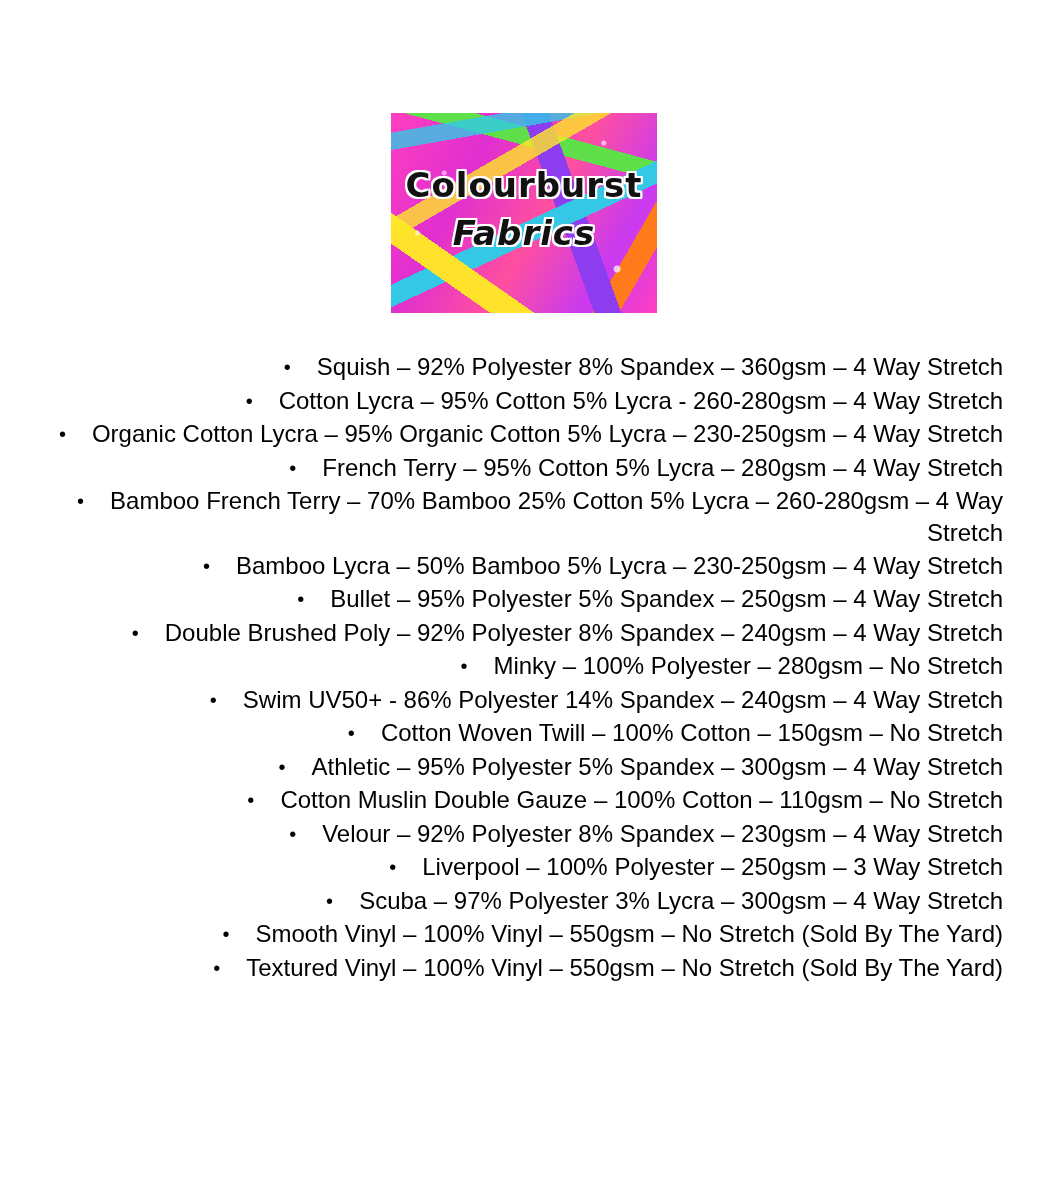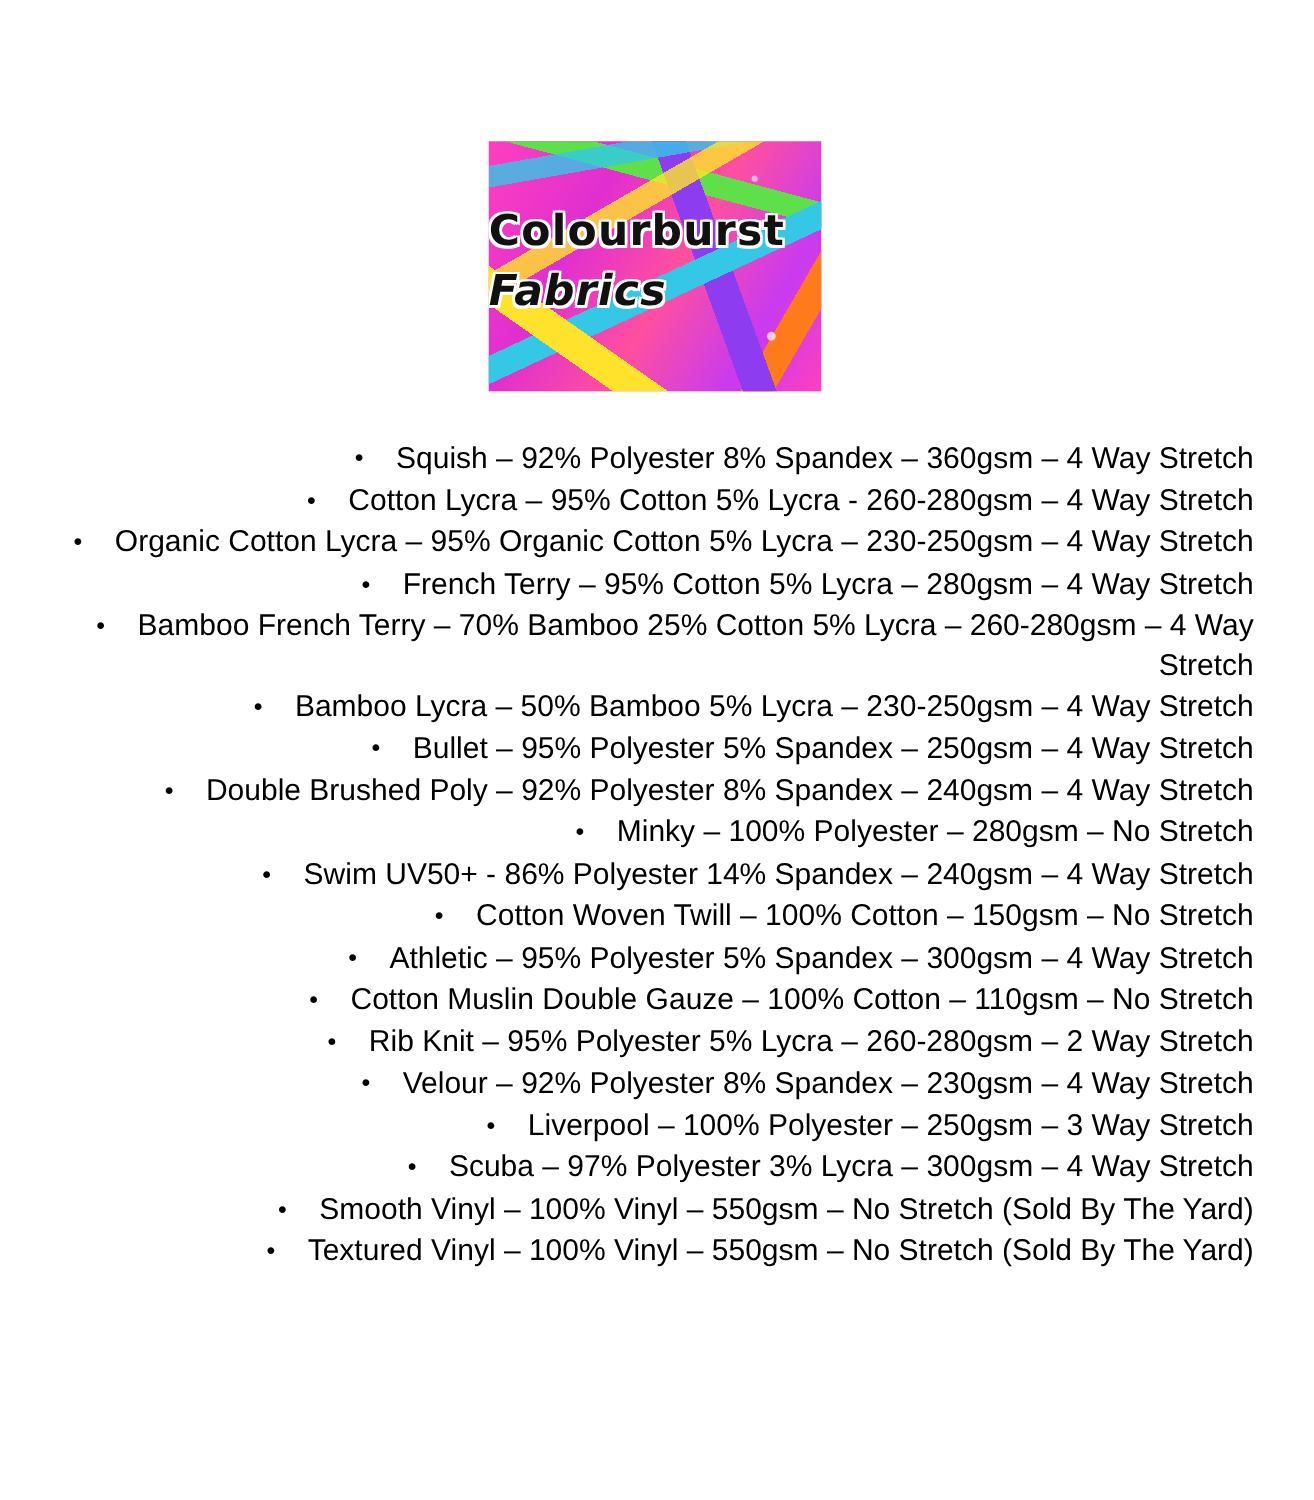--- a/index.html
+++ b/index.html
@@ -39,21 +39,21 @@
         radial-gradient(circle at 80% 15%, rgba(255,255,255,0.6) 0 2px, transparent 3px),
         radial-gradient(circle at 85% 78%, rgba(255,255,255,0.7) 0 3px, transparent 4px),
         radial-gradient(circle at 10% 60%, rgba(255,255,255,0.6) 0 2px, transparent 3px),
         linear-gradient(150deg, transparent 0 30%, rgba(255,230,40,0.8) 30% 36%, transparent 36% 100%),
         linear-gradient(-10deg, transparent 0 85%, rgba(50,200,230,0.8) 85% 92%, transparent 92% 100%);
     }
     .logo-text {
       position: absolute;
       left: 0;
       right: 0;
-      text-align: left;
+      text-align: center;
       font-family: "DejaVu Sans", sans-serif;
       font-weight: bold;
       color: #111111;
       font-size: 34px;
       letter-spacing: 1px;
       text-shadow:
         -2px -2px 0 #fff, 2px -2px 0 #fff, -2px 2px 0 #fff, 2px 2px 0 #fff,
         0 -2px 0 #fff, 0 2px 0 #fff, -2px 0 0 #fff, 2px 0 0 #fff;
     }
     .logo-line1 { top: 52px; }
@@ -97,19 +97,18 @@
   <li class="fabric-item"><span class="bullet">•</span><span>French Terry – 95% Cotton 5% Lycra – 280gsm – 4 Way Stretch</span></li>
   <li class="fabric-item"><span class="bullet">•</span><span>Bamboo French Terry – 70% Bamboo 25% Cotton 5% Lycra – 260-280gsm – 4 Way Stretch</span></li>
   <li class="fabric-item"><span class="bullet">•</span><span>Bamboo Lycra – 50% Bamboo 5% Lycra – 230-250gsm – 4 Way Stretch</span></li>
   <li class="fabric-item"><span class="bullet">•</span><span>Bullet – 95% Polyester 5% Spandex – 250gsm – 4 Way Stretch</span></li>
   <li class="fabric-item"><span class="bullet">•</span><span>Double Brushed Poly – 92% Polyester 8% Spandex – 240gsm – 4 Way Stretch</span></li>
   <li class="fabric-item"><span class="bullet">•</span><span>Minky – 100% Polyester – 280gsm – No Stretch</span></li>
   <li class="fabric-item"><span class="bullet">•</span><span>Swim UV50+ - 86% Polyester 14% Spandex – 240gsm – 4 Way Stretch</span></li>
   <li class="fabric-item"><span class="bullet">•</span><span>Cotton Woven Twill – 100% Cotton – 150gsm – No Stretch</span></li>
   <li class="fabric-item"><span class="bullet">•</span><span>Athletic – 95% Polyester 5% Spandex – 300gsm – 4 Way Stretch</span></li>
   <li class="fabric-item"><span class="bullet">•</span><span>Cotton Muslin Double Gauze – 100% Cotton – 110gsm – No Stretch</span></li>
-  <li class="fabric-item"><span class="bullet">•</span><span>Rib Knit – 95% Polyester 5% Lycra – 260-280gsm – 2 Way Stretch</span></li>
   <li class="fabric-item"><span class="bullet">•</span><span>Velour – 92% Polyester 8% Spandex – 230gsm – 4 Way Stretch</span></li>
   <li class="fabric-item"><span class="bullet">•</span><span>Liverpool – 100% Polyester – 250gsm – 3 Way Stretch</span></li>
   <li class="fabric-item"><span class="bullet">•</span><span>Scuba – 97% Polyester 3% Lycra – 300gsm – 4 Way Stretch</span></li>
   <li class="fabric-item"><span class="bullet">•</span><span>Smooth Vinyl – 100% Vinyl – 550gsm – No Stretch (Sold By The Yard)</span></li>
   <li class="fabric-item"><span class="bullet">•</span><span>Textured Vinyl – 100% Vinyl – 550gsm – No Stretch (Sold By The Yard)</span></li>
 </ul>
 
 </body></html>

